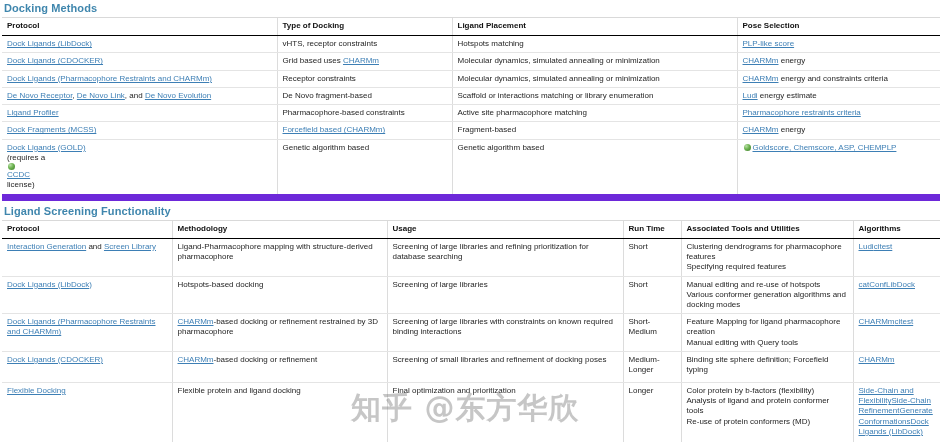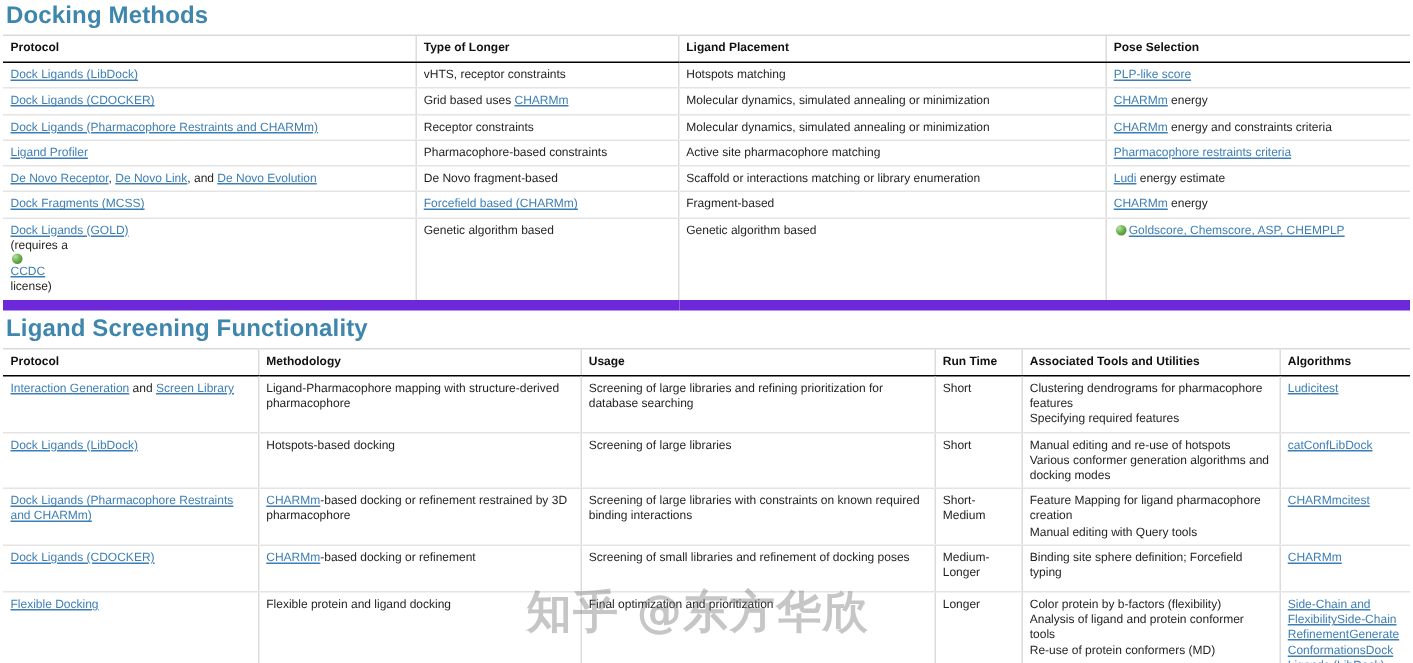--- a/index.html
+++ b/index.html
@@ -6,21 +6,21 @@
   body{
     width:942px;height:442px;overflow:hidden;
     background:#ffffff;
     font-family:"Liberation Sans","DejaVu Sans",sans-serif;
     color:#1a1a1a;
     position:relative;
   }
   .page{position:relative;width:942px;height:442px;}
 
   .section-title{
-    font-size:16px;
+    font-size:11px;
     font-weight:bold;
     color:#3f86ad;
     letter-spacing:.1px;
     padding:2px 0 3px 4px;
   }
   .sec2-title{padding-top:4px;}
 
   table{
     border-collapse:collapse;
     width:938px;
@@ -106,21 +106,21 @@
   <table class="t1">
     <colgroup>
         <col class="c1">
         <col class="c2">
         <col class="c3">
         <col class="c4">
       </colgroup>
     <thead>
       <tr>
         <th>Protocol</th>
-        <th class="vsep">Type of Longer</th>
+        <th class="vsep">Type of Docking</th>
         <th class="vsep">Ligand Placement</th>
         <th class="vsep">Pose Selection</th>
       </tr>
     </thead>
     <tbody>
       <tr>
         <td><a class="lnk">Dock Ligands (LibDock)</a></td>
         <td class="vsep">vHTS, receptor constraints</td>
         <td class="vsep">Hotspots matching</td>
         <td class="vsep"><a class="lnk">PLP-like score</a></td>
@@ -134,31 +134,31 @@
       </tr>
 
       <tr>
         <td><a class="lnk">Dock Ligands (Pharmacophore Restraints and CHARMm)</a></td>
         <td class="vsep">Receptor constraints</td>
         <td class="vsep">Molecular dynamics, simulated annealing or minimization</td>
         <td class="vsep"><a class="lnk">CHARMm</a><span> energy and constraints criteria</span></td>
       </tr>
 
       <tr>
+        <td><a class="lnk">De Novo Receptor</a><span>, </span><a class="lnk">De Novo Link</a><span>, and </span><a class="lnk">De Novo Evolution</a></td>
+        <td class="vsep">De Novo fragment-based</td>
+        <td class="vsep">Scaffold or interactions matching or library enumeration</td>
+        <td class="vsep"><a class="lnk">Ludi</a><span> energy estimate</span></td>
+      </tr>
+
+      <tr>
         <td><a class="lnk">Ligand Profiler</a></td>
         <td class="vsep">Pharmacophore-based constraints</td>
         <td class="vsep">Active site pharmacophore matching</td>
         <td class="vsep"><a class="lnk">Pharmacophore restraints criteria</a></td>
-      </tr>
-
-      <tr>
-        <td><a class="lnk">De Novo Receptor</a><span>, </span><a class="lnk">De Novo Link</a><span>, and </span><a class="lnk">De Novo Evolution</a></td>
-        <td class="vsep">De Novo fragment-based</td>
-        <td class="vsep">Scaffold or interactions matching or library enumeration</td>
-        <td class="vsep"><a class="lnk">Ludi</a><span> energy estimate</span></td>
       </tr>
 
       <tr>
         <td><a class="lnk">Dock Fragments (MCSS)</a></td>
         <td class="vsep"><a class="lnk">Forcefield based (CHARMm)</a></td>
         <td class="vsep">Fragment-based</td>
         <td class="vsep"><a class="lnk">CHARMm</a><span> energy</span></td>
       </tr>
 
       <tr>

